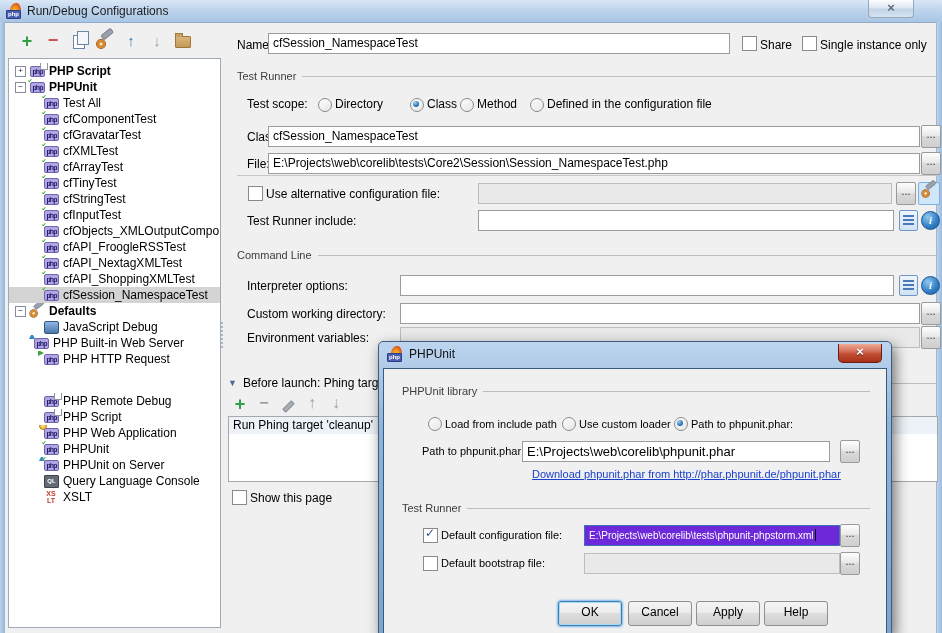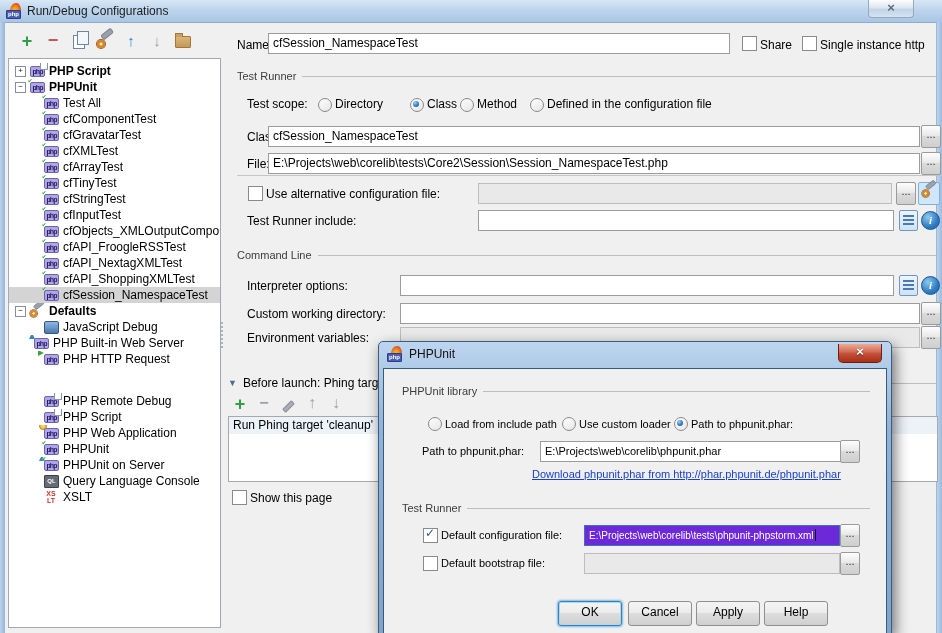--- a/index.html
+++ b/index.html
@@ -330,21 +330,21 @@
         <span class="tlabel">XSLT</span>
       </div>
     </div>
   <div class="grip"></div>
 
   <div class="lbl" style="left:237px;top:38px">Name:</div>
   <div class="field" style="left:268px;top:33px;width:452px">cfSession_NamespaceTest</div>
   <div class="cb" style="left:742px;top:36px"></div>
   <div class="lbl" style="left:760px;top:38px">Share</div>
   <div class="cb" style="left:802px;top:36px"></div>
-  <div class="lbl" style="left:820px;top:38px">Single instance http</div>
+  <div class="lbl" style="left:820px;top:38px">Single instance only</div>
 
   <div class="grp" style="left:237px;top:70px;width:701px">
     <span>Test Runner</span>
       <span class="ln"></span>
   </div>
   <div class="lbl" style="left:247px;top:97px">Test scope:</div>
   <div class="radio" style="left:318px;top:98px"></div>
   <div class="lbl" style="left:335px;top:97px">Directory</div>
   <div class="radio sel" style="left:410px;top:98px"></div>
   <div class="lbl" style="left:427px;top:97px">Class</div>
@@ -426,21 +426,21 @@
       </div>
 
       <div class="radio" style="left:44px;top:48px"></div>
       <div class="mlbl" style="left:61px;top:49px">Load from include path</div>
       <div class="radio" style="left:178px;top:48px"></div>
       <div class="mlbl" style="left:195px;top:49px">Use custom loader</div>
       <div class="radio sel" style="left:290px;top:48px"></div>
       <div class="mlbl" style="left:307px;top:49px">Path to phpunit.phar:</div>
 
       <div class="mlbl" style="left:38px;top:76px">Path to phpunit.phar:</div>
-      <div class="field" style="left:156px;top:72px;width:298px;font-size:11px">E:\Projects\web\corelib\phpunit.phar</div>
+      <div class="field" style="left:138px;top:72px;width:298px;font-size:13px">E:\Projects\web\corelib\phpunit.phar</div>
       <div class="dots" style="left:456px;top:71px">...</div>
       <div class="link" style="left:148px;top:99px">Download phpunit.phar from http://phar.phpunit.de/phpunit.phar</div>
 
       <div class="grp" style="left:18px;top:133px;width:468px">
         <span>Test Runner</span>
           <span class="ln"></span>
       </div>
 
       <div class="cb checked" style="left:39px;top:159px"></div>
       <div class="mlbl" style="left:57px;top:160px">Default configuration file:</div>

